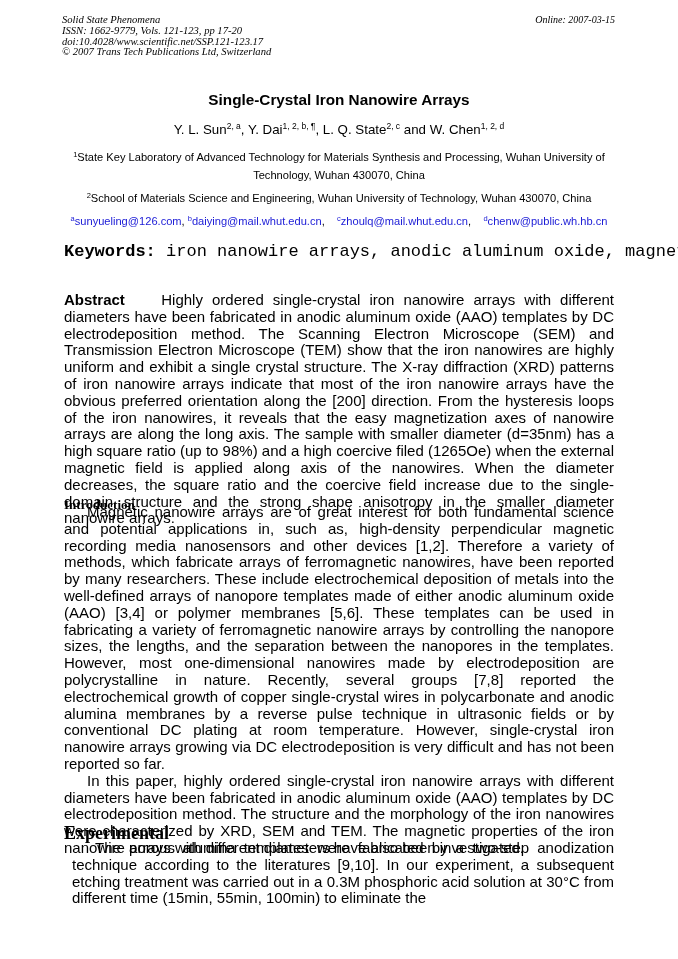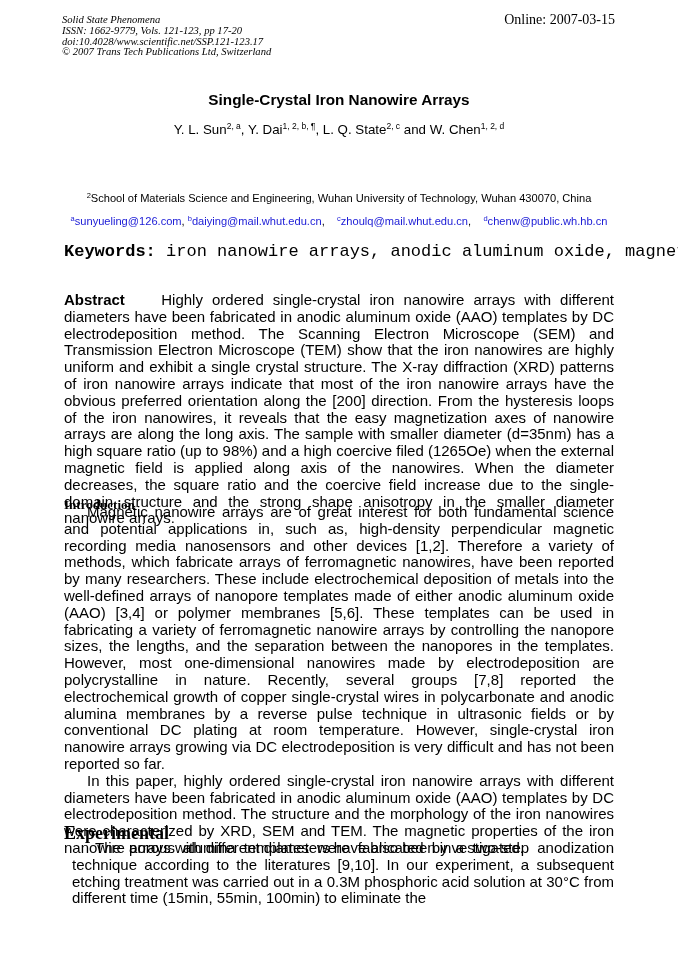--- a/index.html
+++ b/index.html
@@ -1,21 +1,21 @@
 <!DOCTYPE html>
 <html><head>
 <meta charset="utf-8">
 <style>
   html, body { margin: 0; padding: 0; background: #ffffff; }
   body { width: 678px; height: 959px; position: relative; overflow: hidden; color: #000; }
   .page { position: absolute; left: 0; top: 0; width: 678px; height: 676px; }
 
   .hdr-left { position: absolute; left: 62px; top: 15px; font-family: "Liberation Serif", serif; font-style: italic; font-size: 10.6px; line-height: 10.8px; }
   .hdr-left div { white-space: nowrap; }
-  .hdr-right { position: absolute; right: 63px; top: 15px; font-family: "Liberation Serif", serif; font-size: 14px; line-height: 10.8px; }
+  .hdr-right { position: absolute; right: 63px; top: 15px; font-family: "Liberation Serif", serif; font-style: italic; font-size: 10px; line-height: 10.8px; }
 
   .title { position: absolute; left: 0; width: 678px; top: 91px; text-align: center; font-family: "Liberation Sans", sans-serif; font-weight: bold; font-size: 15.3px; }
   .authors { position: absolute; left: 0; width: 678px; top: 122px; text-align: center; font-family: "Liberation Sans", sans-serif; font-size: 13.3px; }
   .authors sup, .affil sup, .emails sup { font-size: 7.5px; vertical-align: 0; position: relative; top: -0.6em; text-align: center; }
   .authors sup { font-size: 8.5px; }
 
   .affil { position: absolute; left: 62px; width: 554px; text-align: center; font-family: "Liberation Sans", sans-serif; font-size: 11.1px; line-height: 17px; }
   .affil1 { top: 149px; }
   .affil2 { top: 190px; }
 
@@ -49,20 +49,23 @@
     <div>© 2007 Trans Tech Publications Ltd, Switzerland</div>
   </div>
   <div class="hdr-right">Online: 2007-03-15</div>
 
   <div class="title">Single-Crystal Iron Nanowire Arrays</div>
 
   <div class="authors">
     <span>Y. L. Sun</span><sup>2, a</sup><span>, </span><span>Y. Dai</span><sup>1, 2, b, ¶</sup><span>, </span><span>L. Q. State</span><sup>2, c</sup><span style="white-space:pre"> and </span><span>W. Chen</span><sup>1, 2, d</sup>
   </div>
 
+  <div class="affil affil1">
+    <sup>1</sup><span>State Key Laboratory of Advanced Technology for Materials Synthesis and Processing, Wuhan University of Technology, Wuhan 430070, China</span>
+  </div>
   <div class="affil affil2">
     <sup>2</sup><span>School of Materials Science and Engineering, Wuhan University of Technology, Wuhan 430070, China</span>
   </div>
 
   <div class="emails">
     <a style="color: rgb(26, 26, 214);"><sup>a</sup><span>sunyueling@126.com</span></a><span class="sep" style="white-space:pre">, </span><a style="color: rgb(26, 26, 214);"><sup>b</sup><span>daiying@mail.whut.edu.cn</span></a><span class="sep" style="white-space:pre">,    </span><a style="color: rgb(26, 26, 214);"><sup>c</sup><span>zhoulq@mail.whut.edu.cn</span></a><span class="sep" style="white-space:pre">,    </span><a style="color: rgb(26, 26, 214);"><sup>d</sup><span>chenw@public.wh.hb.cn</span></a>
   </div>
 
   <div class="keywords">
     <b>Keywords:</b><span style="white-space:pre"> iron nanowire arrays, anodic aluminum oxide, magnetic properties</span>

